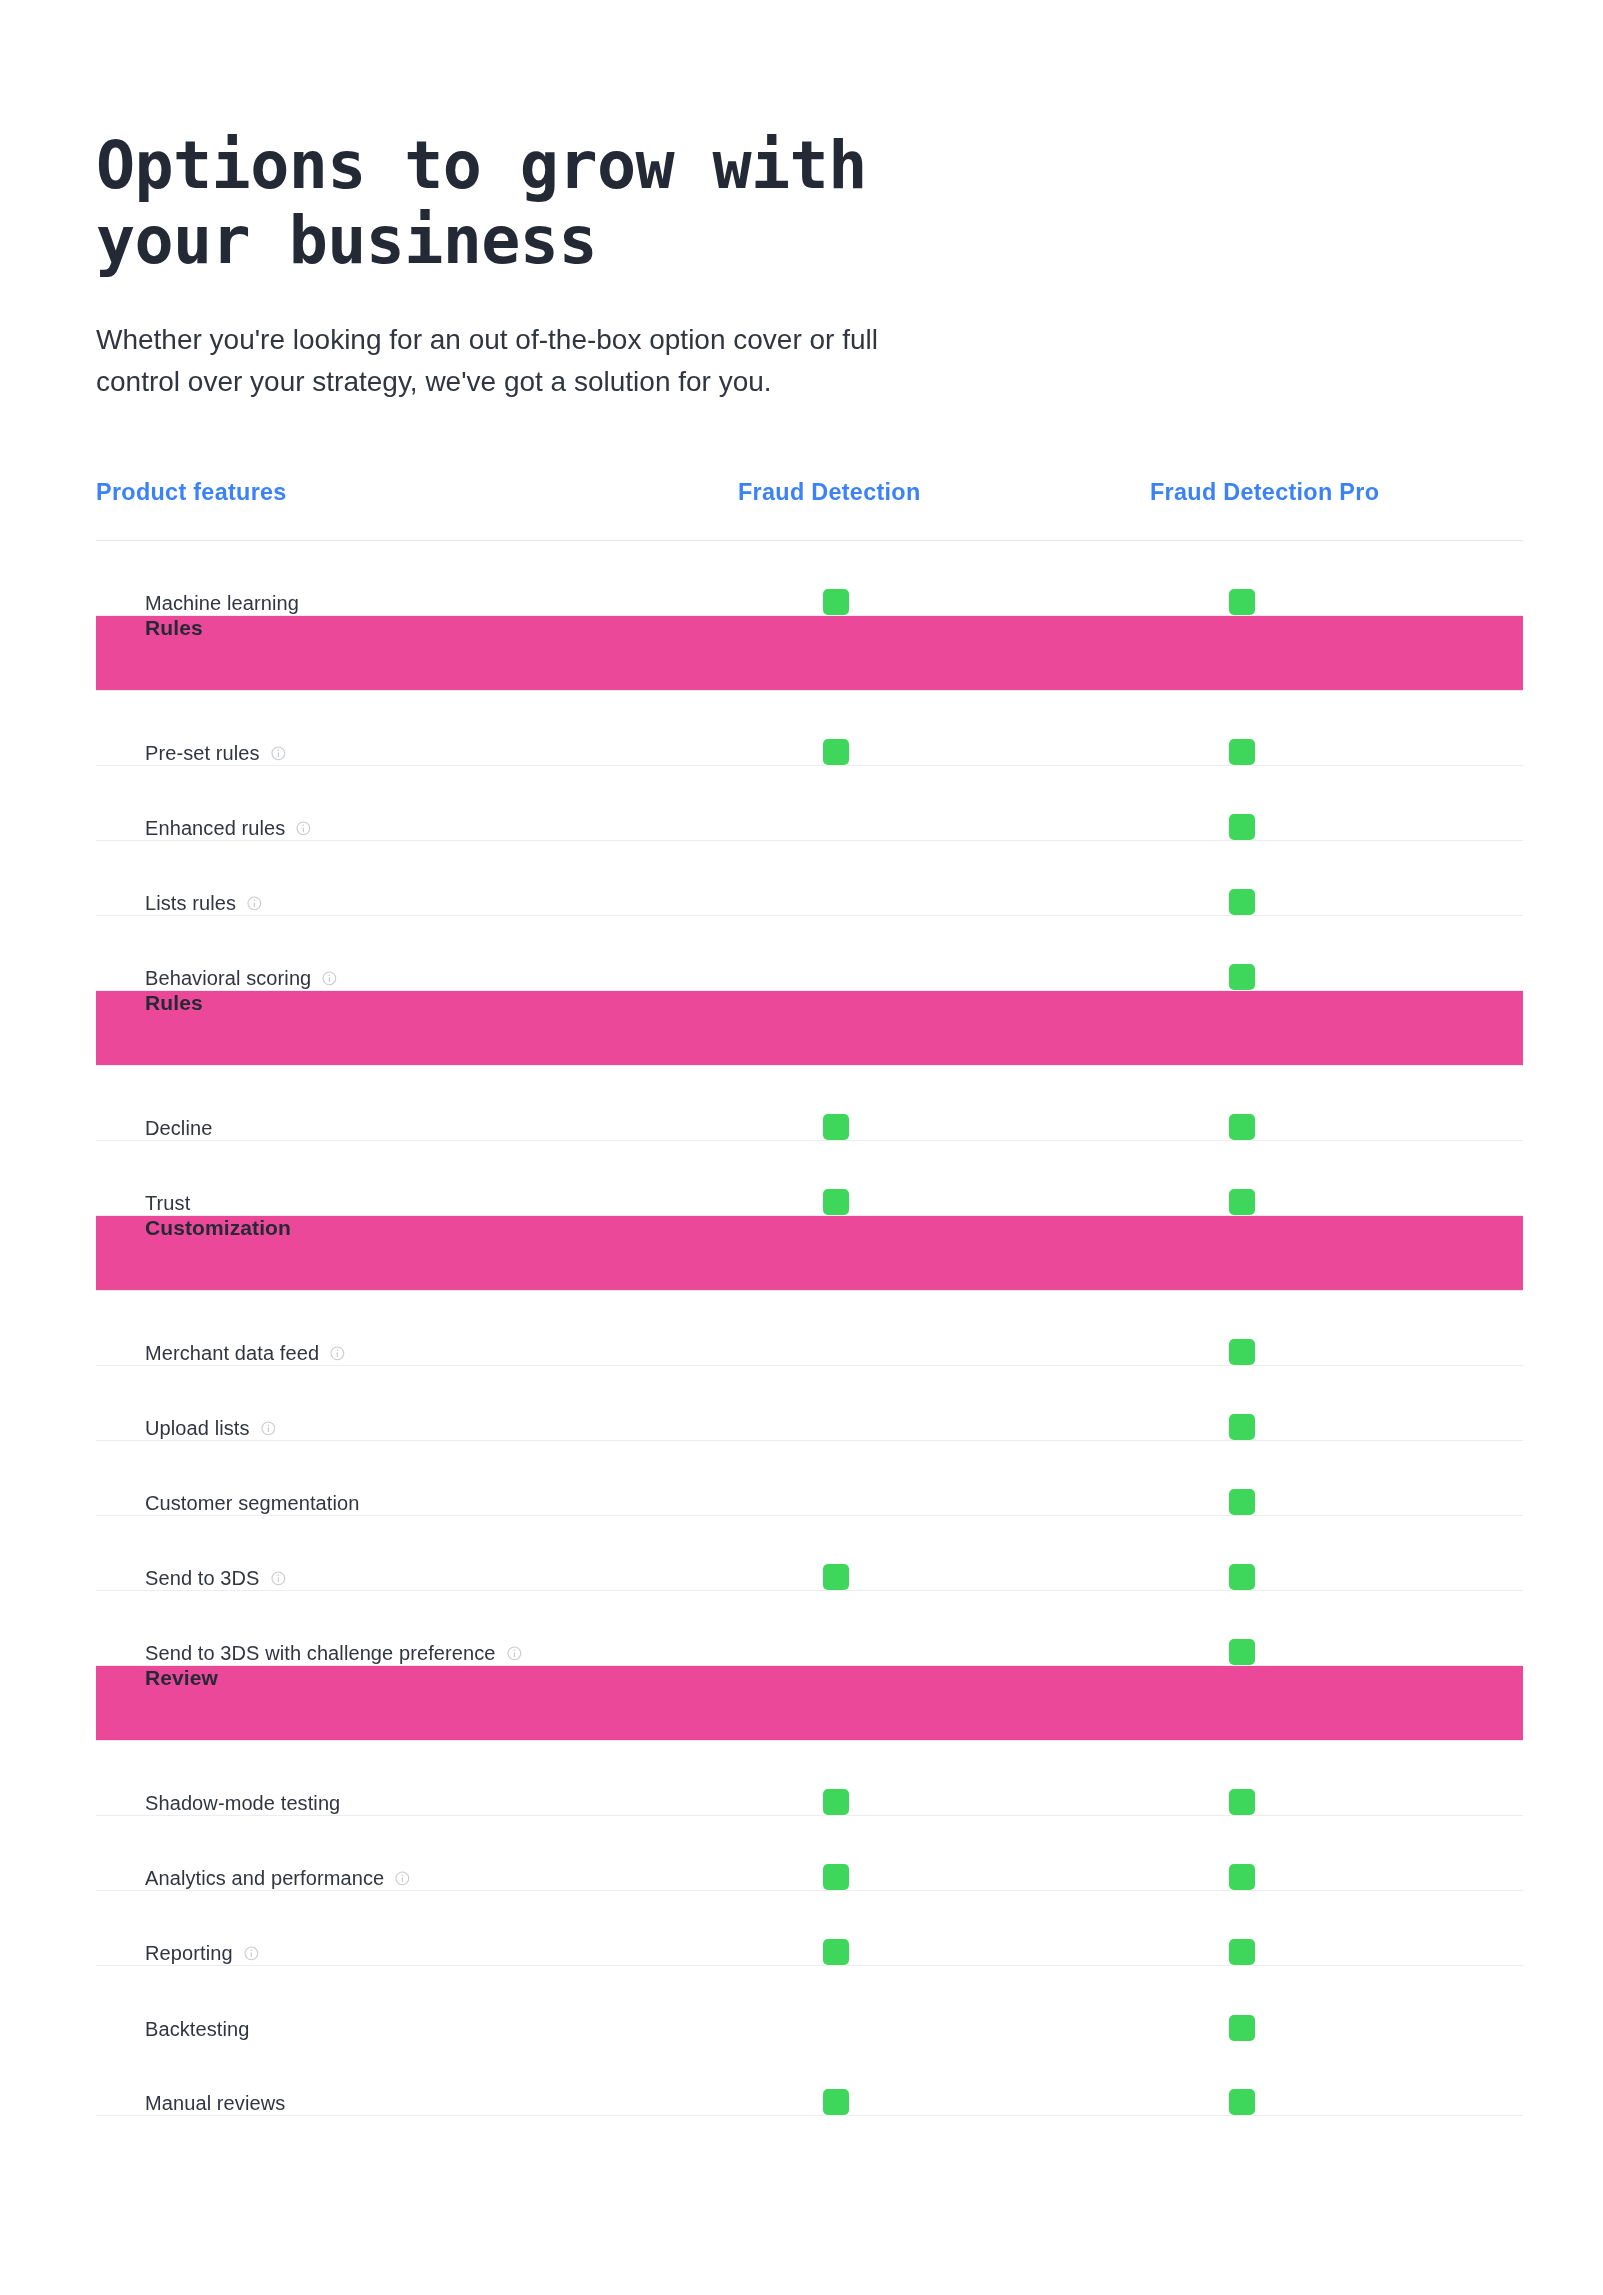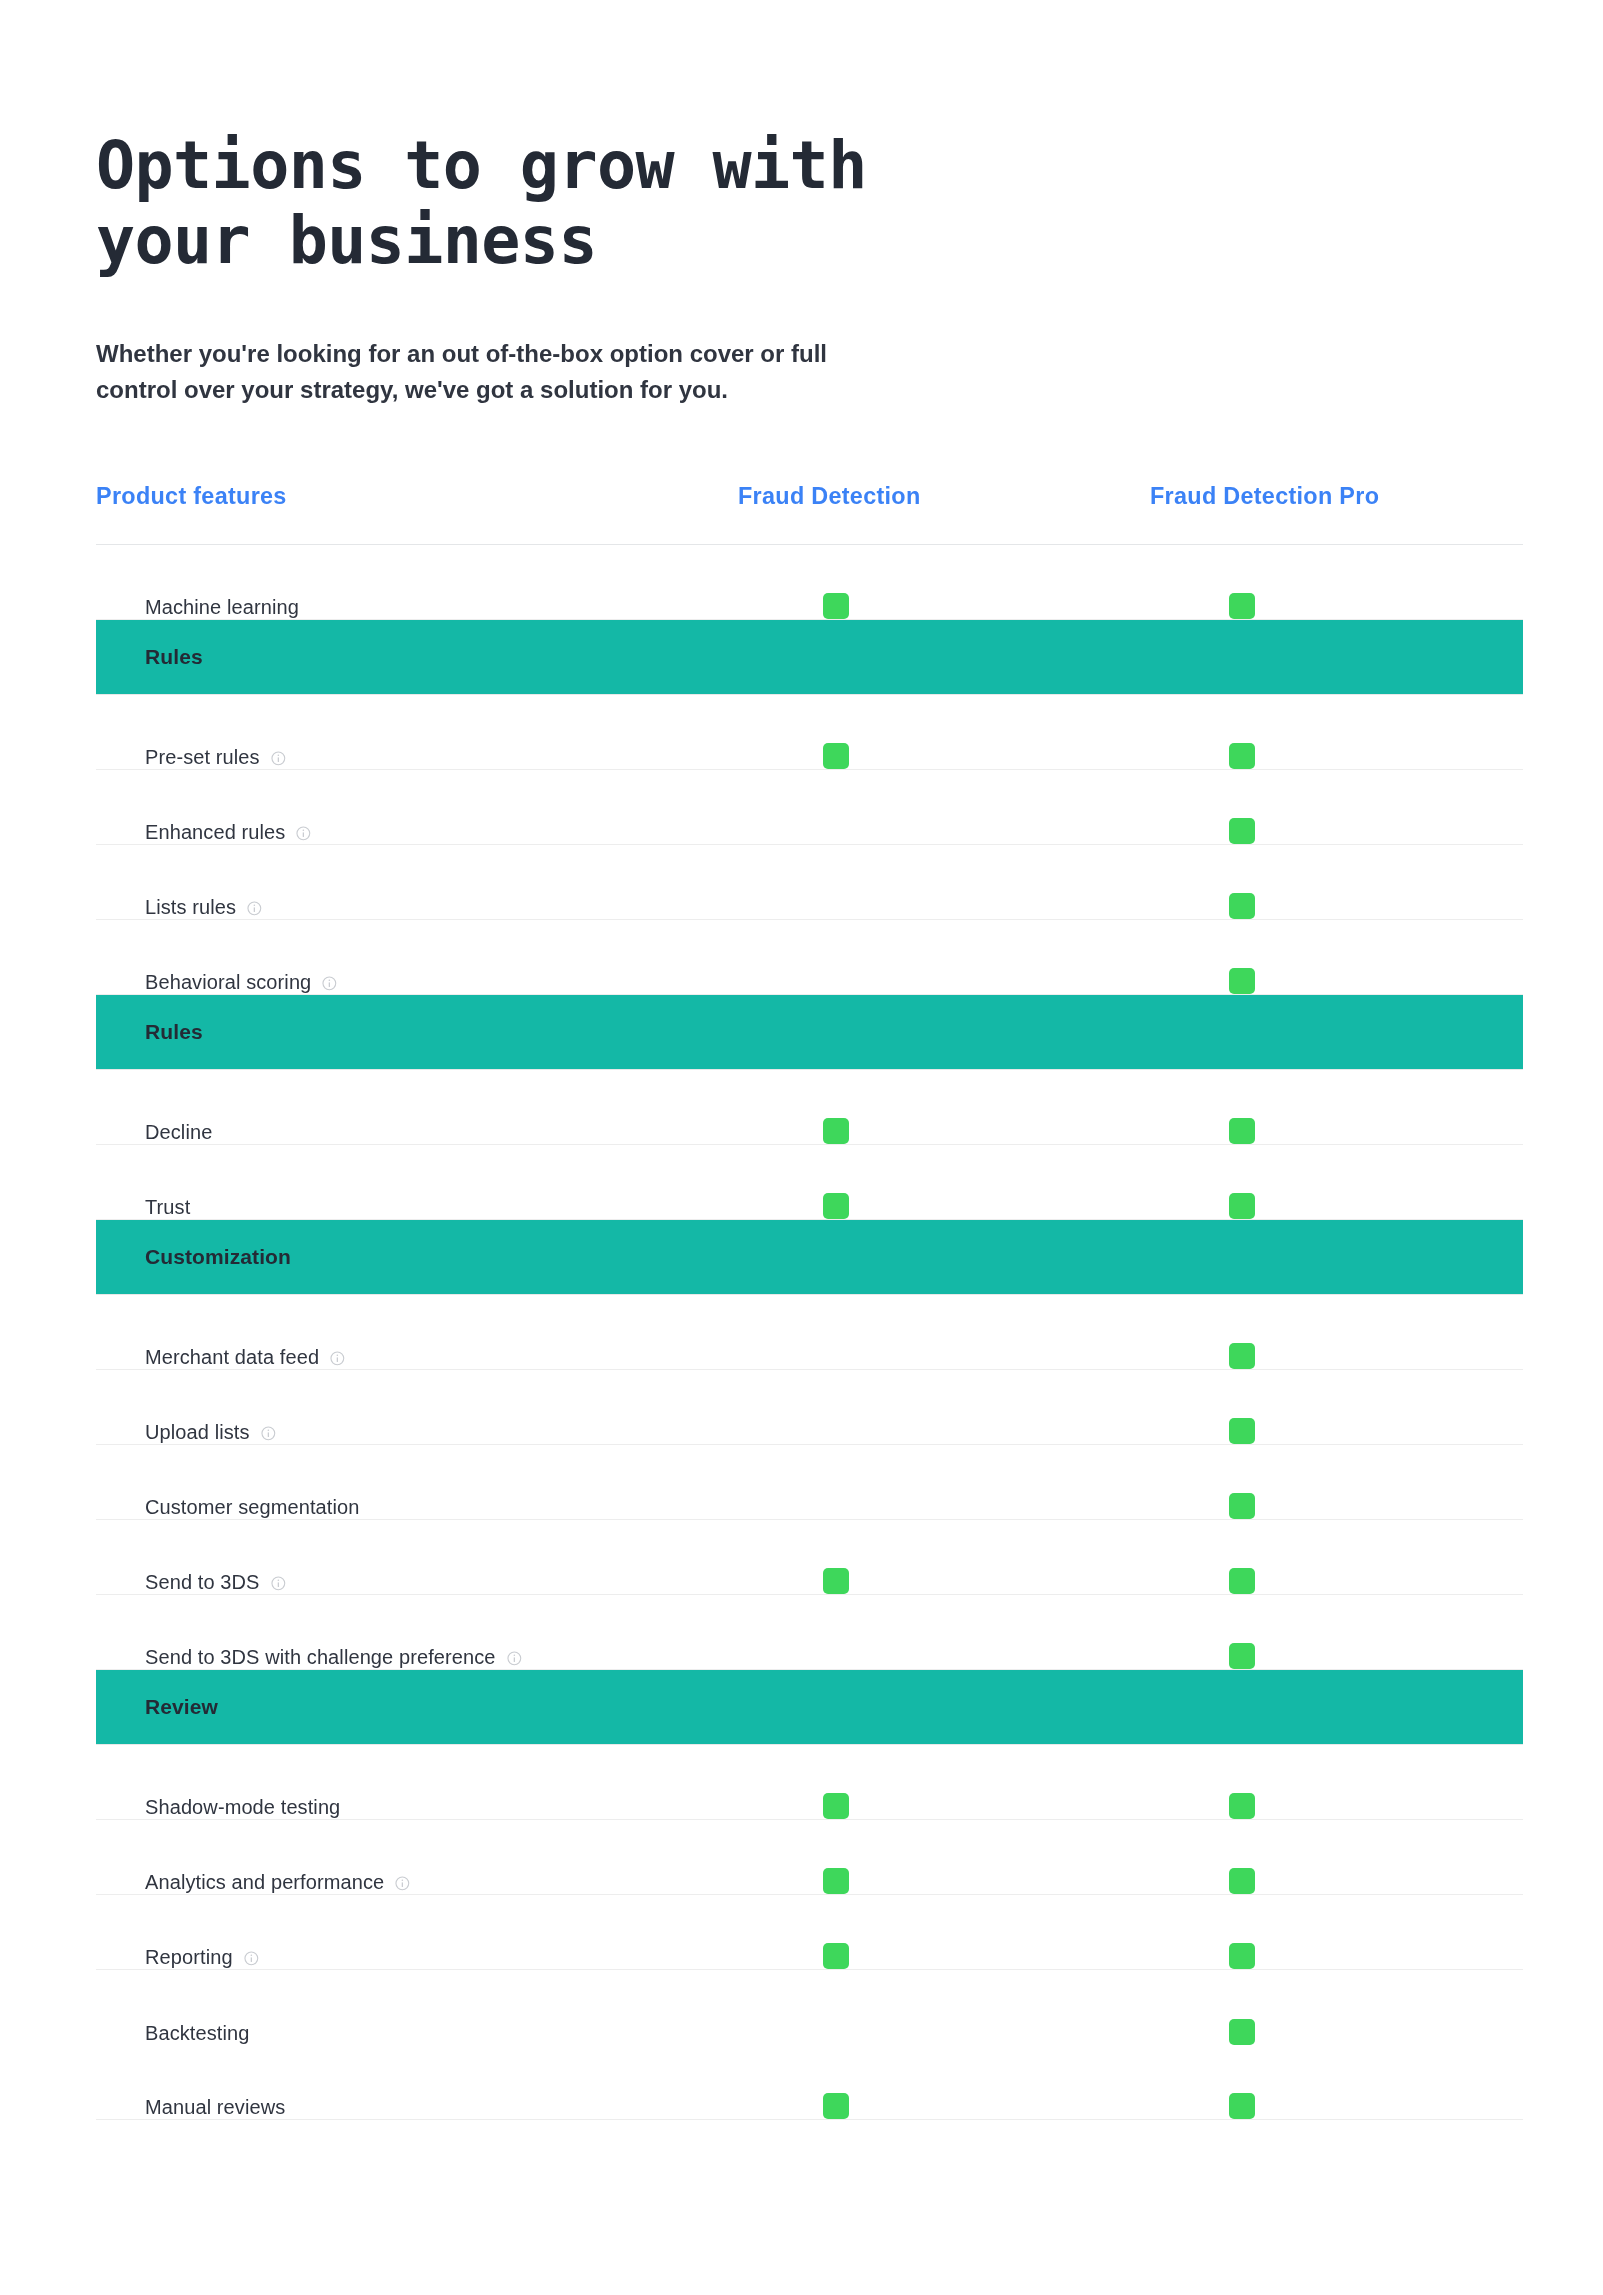--- a/index.html
+++ b/index.html
@@ -34,26 +34,26 @@
     font-family: "DejaVu Sans Mono", "Liberation Mono", monospace;
     font-weight: 700;
     font-size: 65px;
     line-height: 1.15;
     letter-spacing: -0.6px;
     color: #242a35;
     max-width: 835px;
   }
 
   .hero-sub {
-    margin-top: 57px;
-    font-size: 24px;
+    margin-top: 40px;
+    font-size: 28px;
     line-height: 1.52;
     color: #303540;
     max-width: 785px;
-    font-weight: 700;
+    font-weight: 400;
   }
 
   
   .table {
     margin: 75px 0 0 88px;
     width: 1427px;
   }
 
   .t-head {
     display: flex;
@@ -70,24 +70,24 @@
     color: #3b82f6;
     white-space: nowrap;
   }
 
   .col-feature { width: 642px; flex: none; padding-left: 0; }
   .col-a       { width: 412px;  flex: none; }
   .col-b       { width: 373px;  flex: none; }
 
   
   .t-section {
-    background: #14b8a6;
+    background: #ec4899;
     height: 75px;
     display: flex;
-    align-items: center;
+    align-items: flex-start;
     padding-left: 49px;
     border-bottom: 1.7px solid #e8e8e8;
   }
 
   .t-section-label {
     font-size: 21px;
     font-weight: 700;
     color: #242a35;
     letter-spacing: 0.1px;
   }

